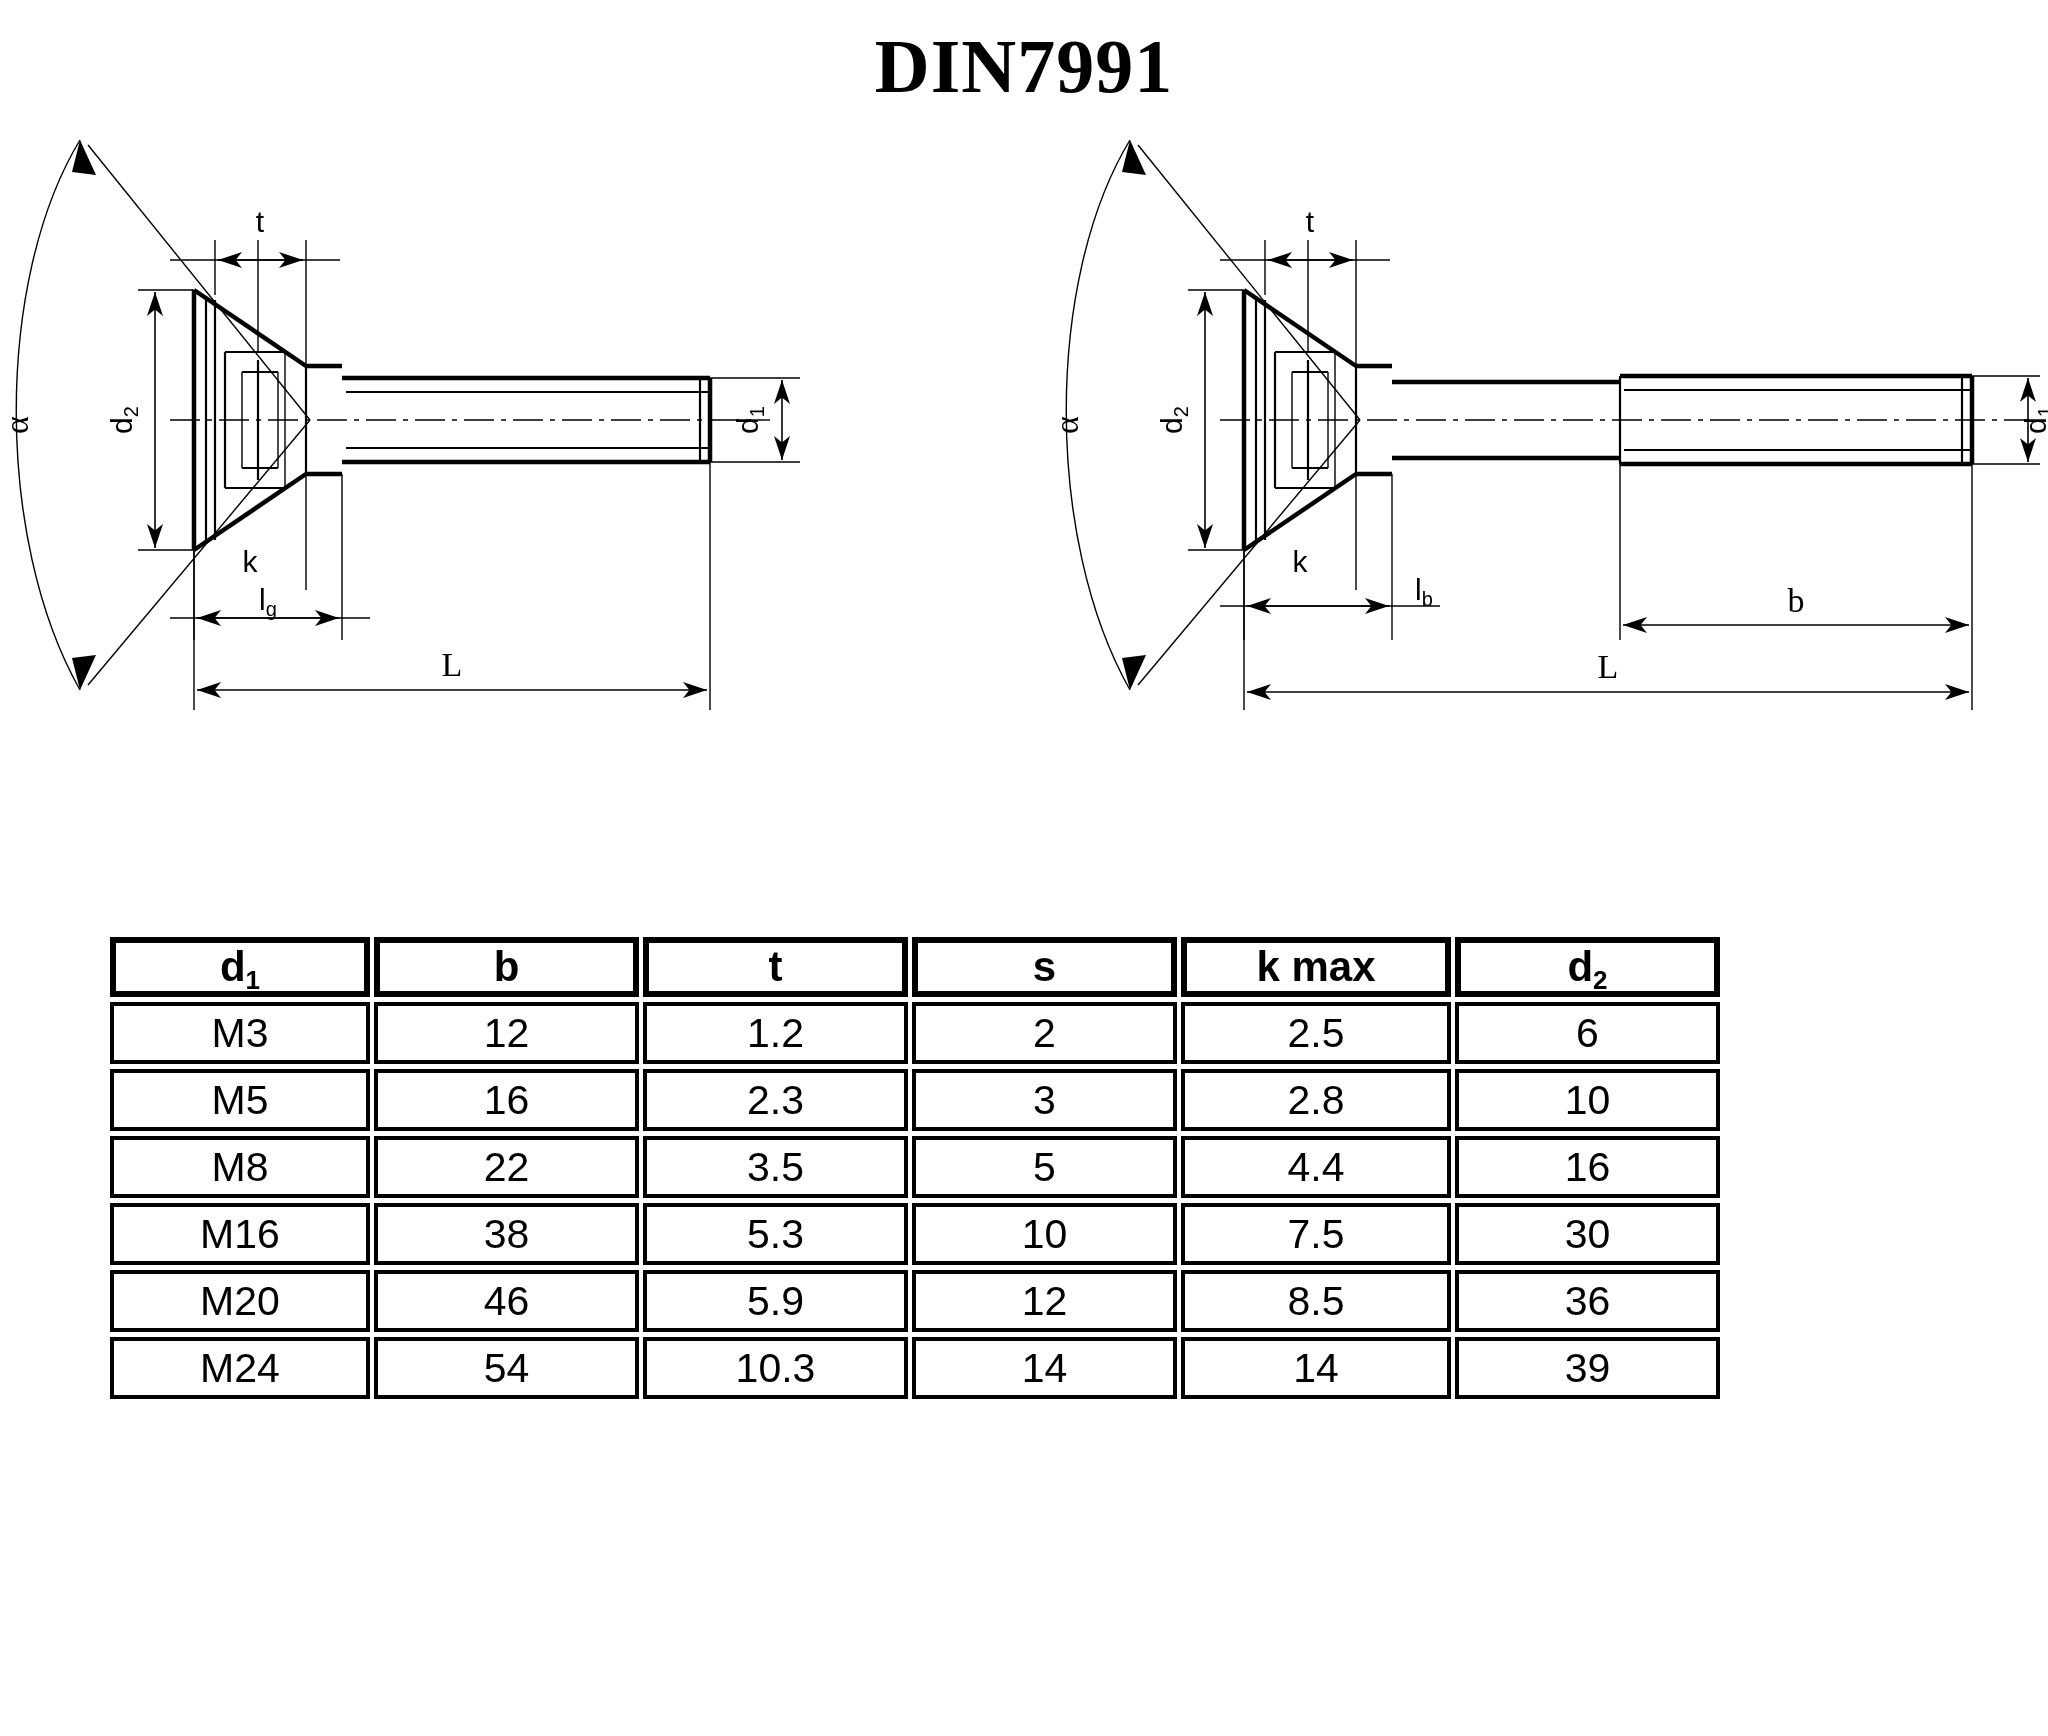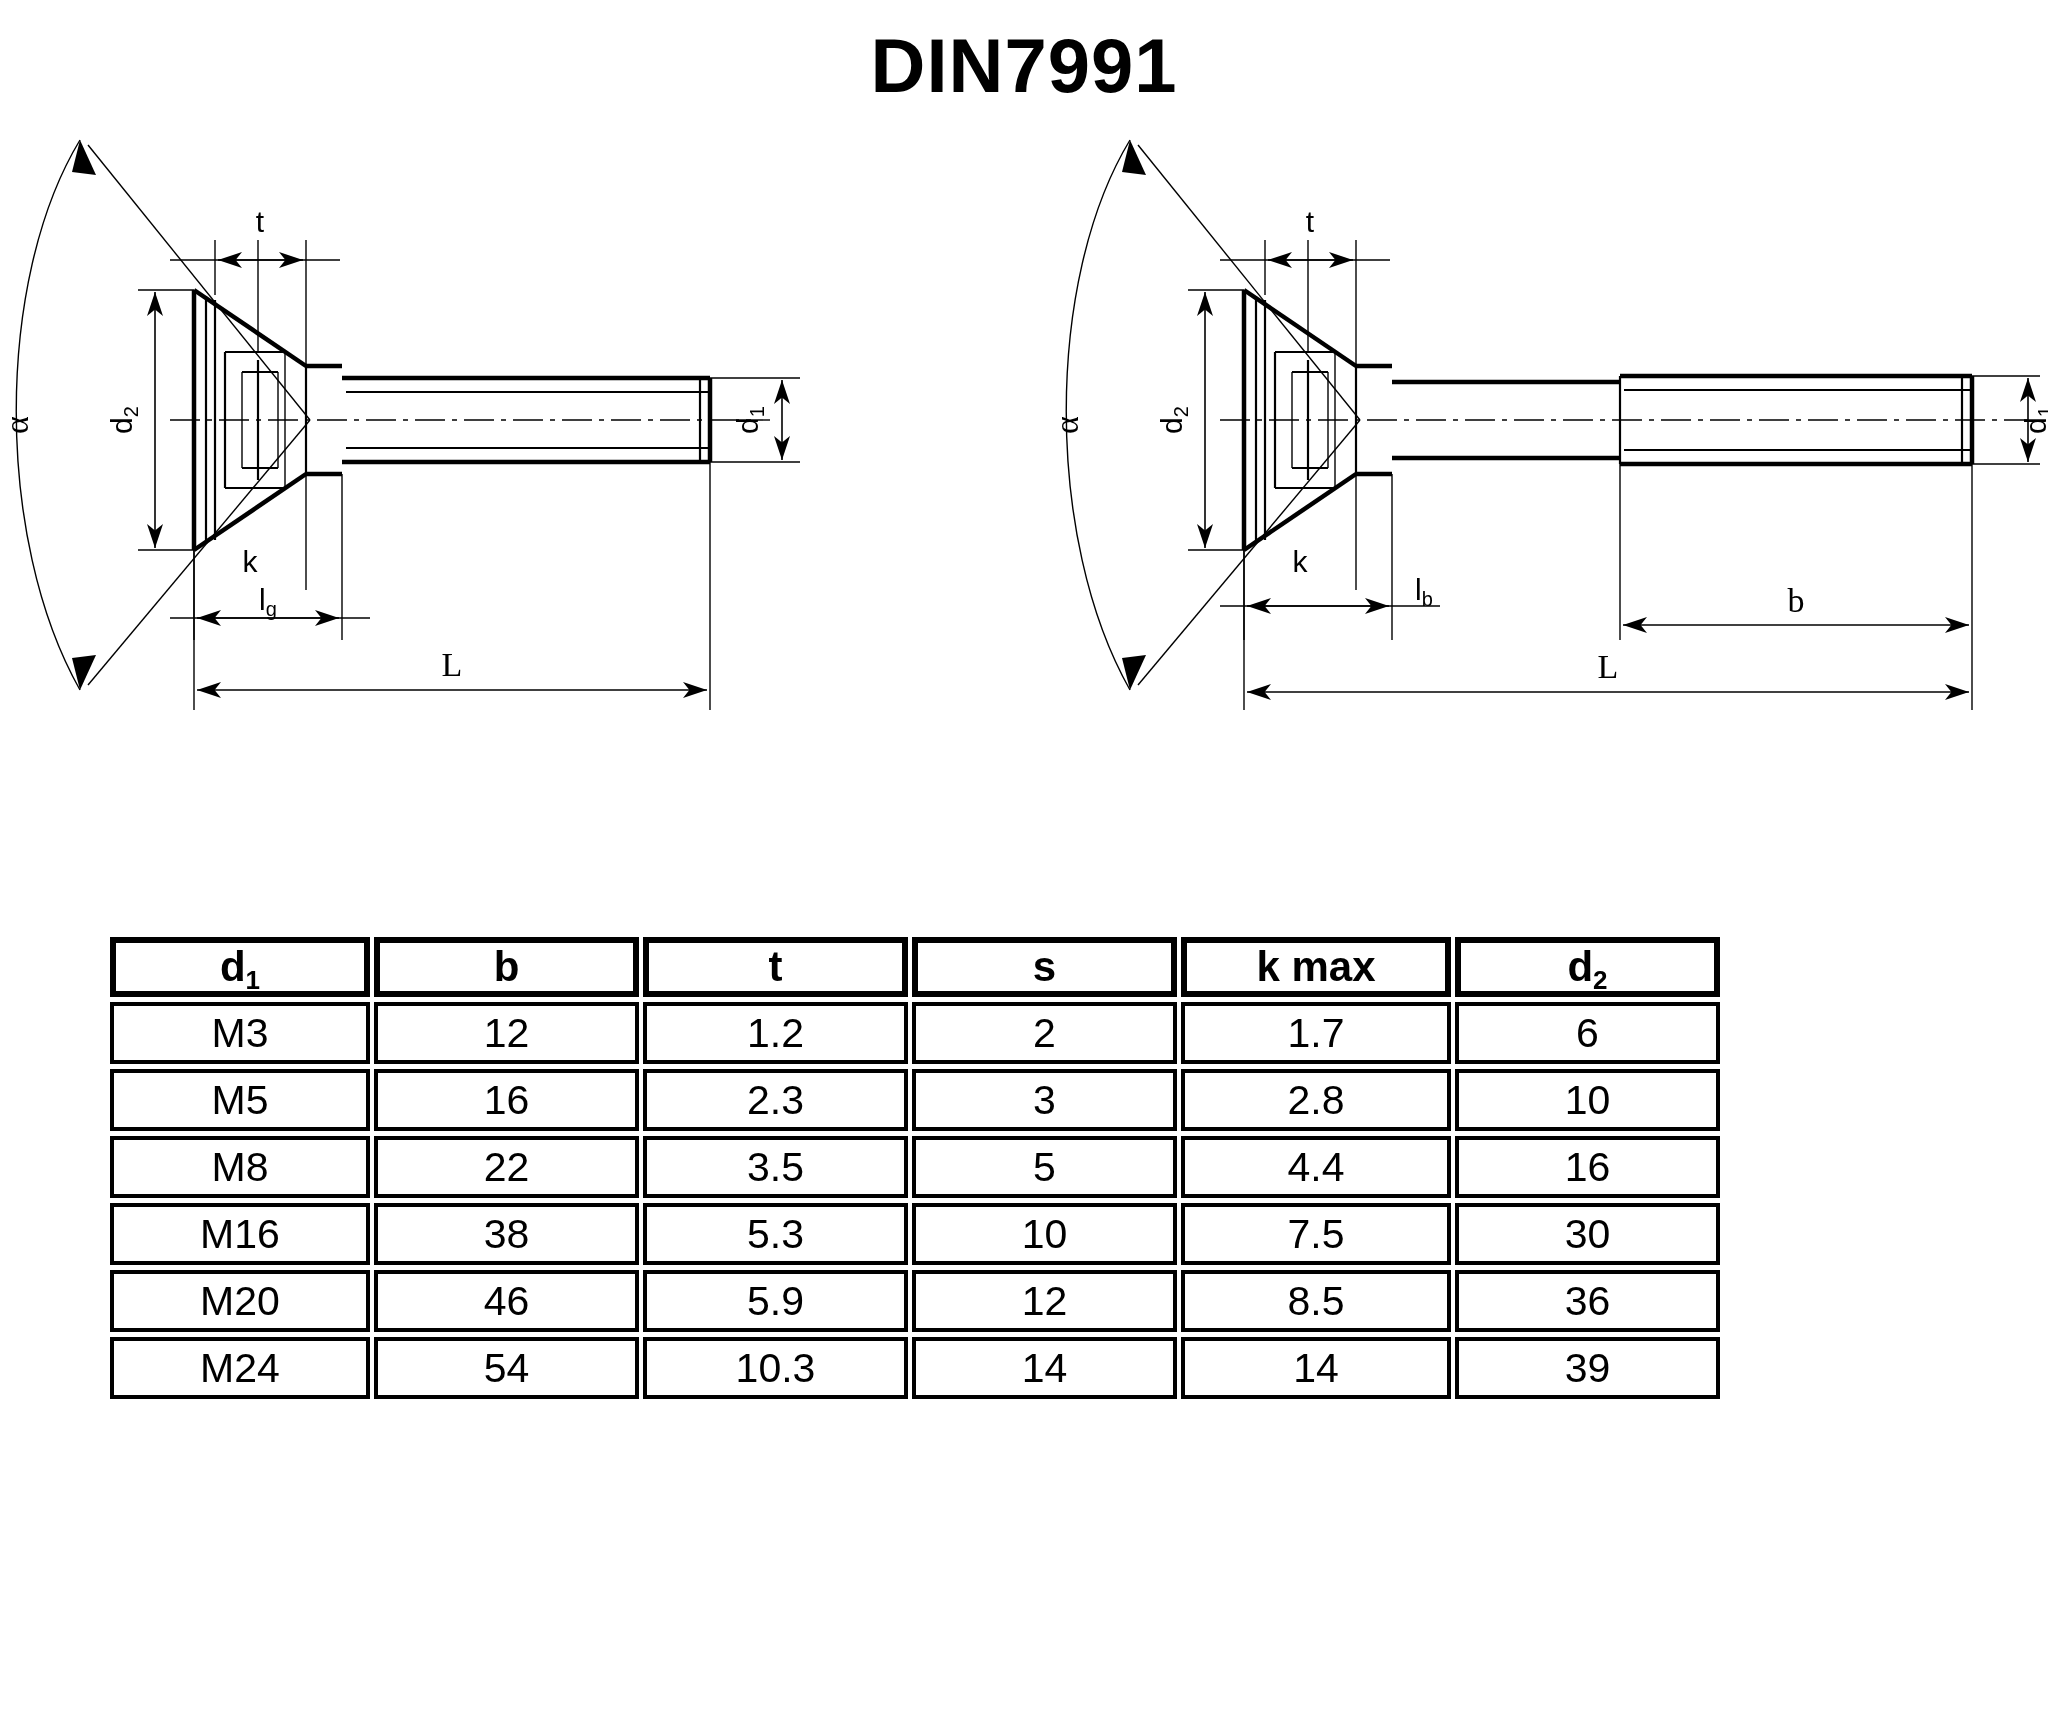--- a/index.html
+++ b/index.html
@@ -10,21 +10,21 @@
     color:#000;
     position:relative;
     overflow:hidden;
   }
 
   
   #title {
     position:absolute;
     top:28px; left:0; width:2048px;
     text-align:center;
-    font-family:Liberation Sans, sans-serif;
+    font-family:Liberation Serif, serif;
     font-weight:bold;
     font-size:76px;
     letter-spacing:1px;
     line-height:1;
   }
 
   
   #drawings {
     position:absolute;
     top:120px; left:0;
@@ -284,21 +284,21 @@
       <th>k max</th>
       <th>d<sub>2</sub></th>
     </tr>
   </thead>
   <tbody id="table-body">
       <tr>
         <td>M3</td>
         <td>12</td>
         <td>1.2</td>
         <td>2</td>
-        <td>1.7</td>
+        <td>2.5</td>
         <td>6</td>
       </tr>
       <tr>
         <td>M5</td>
         <td>16</td>
         <td>2.3</td>
         <td>3</td>
         <td>2.8</td>
         <td>10</td>
       </tr>

